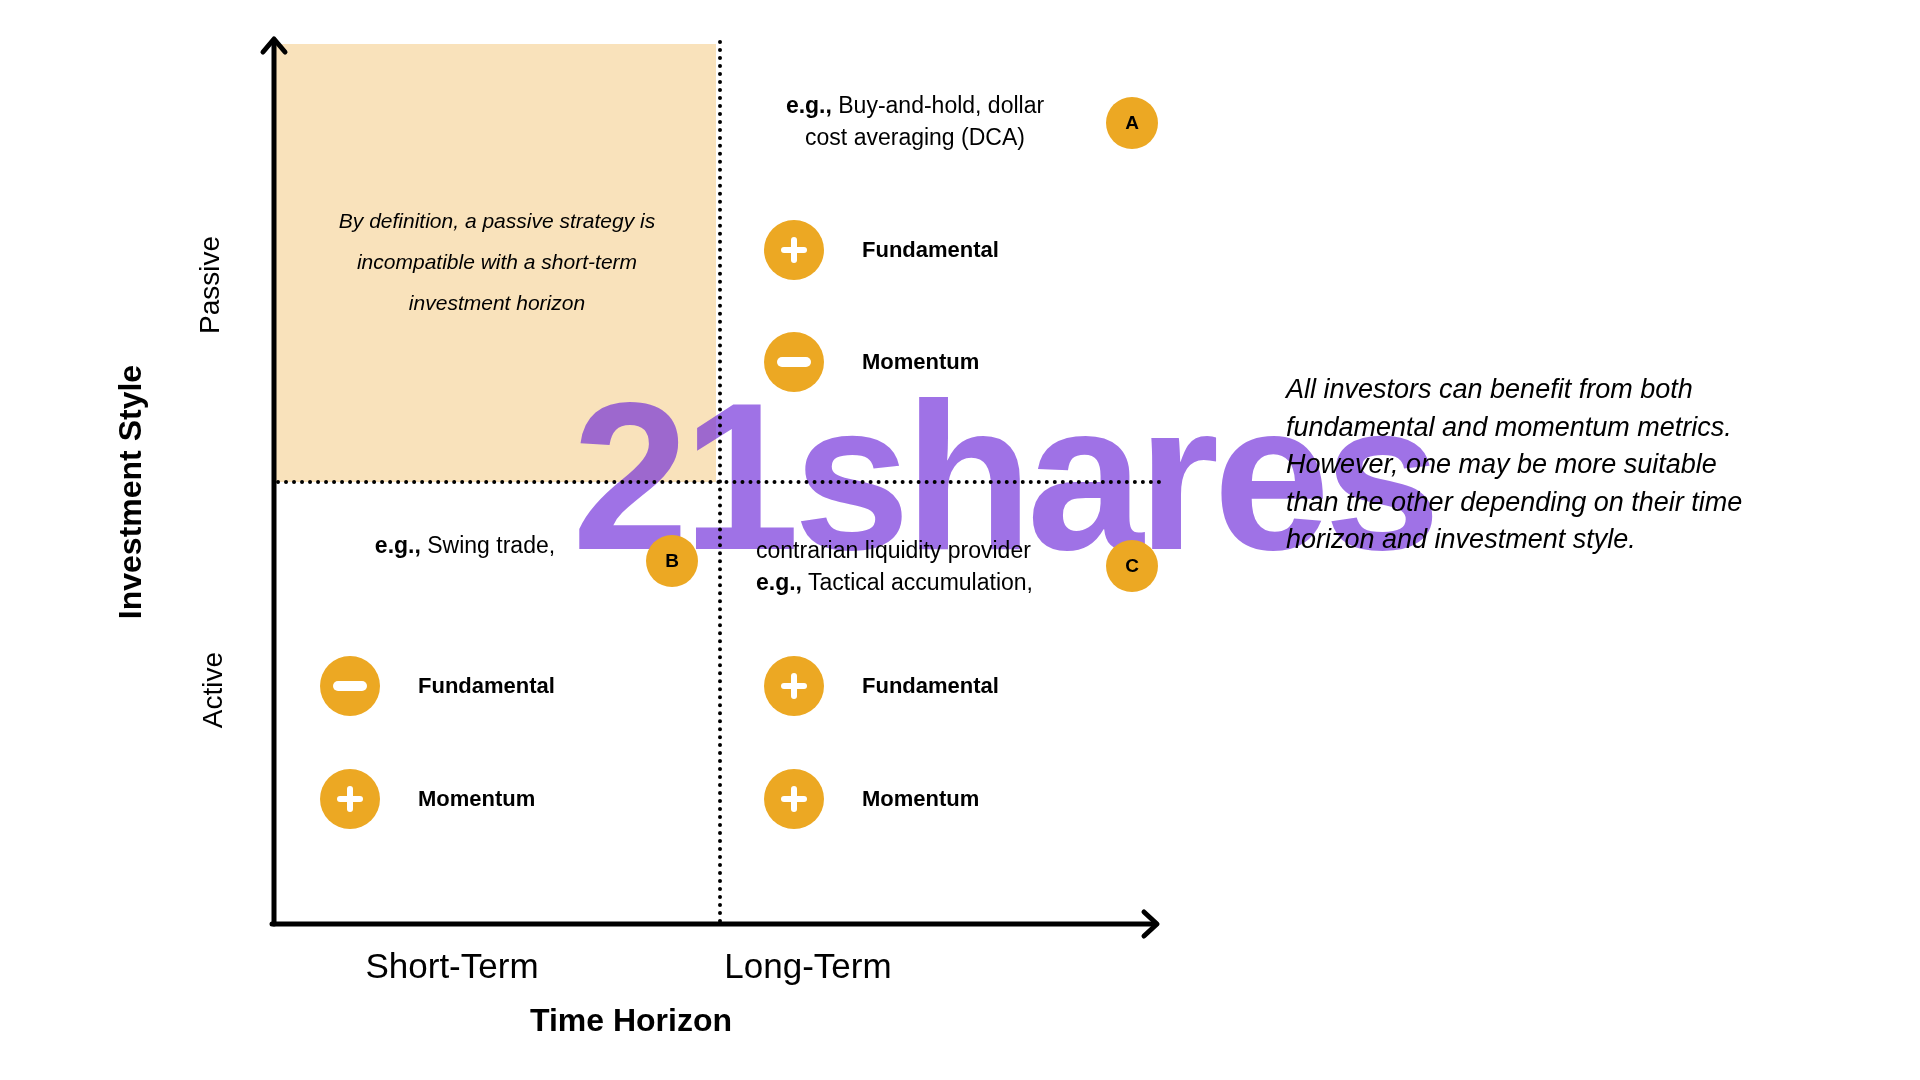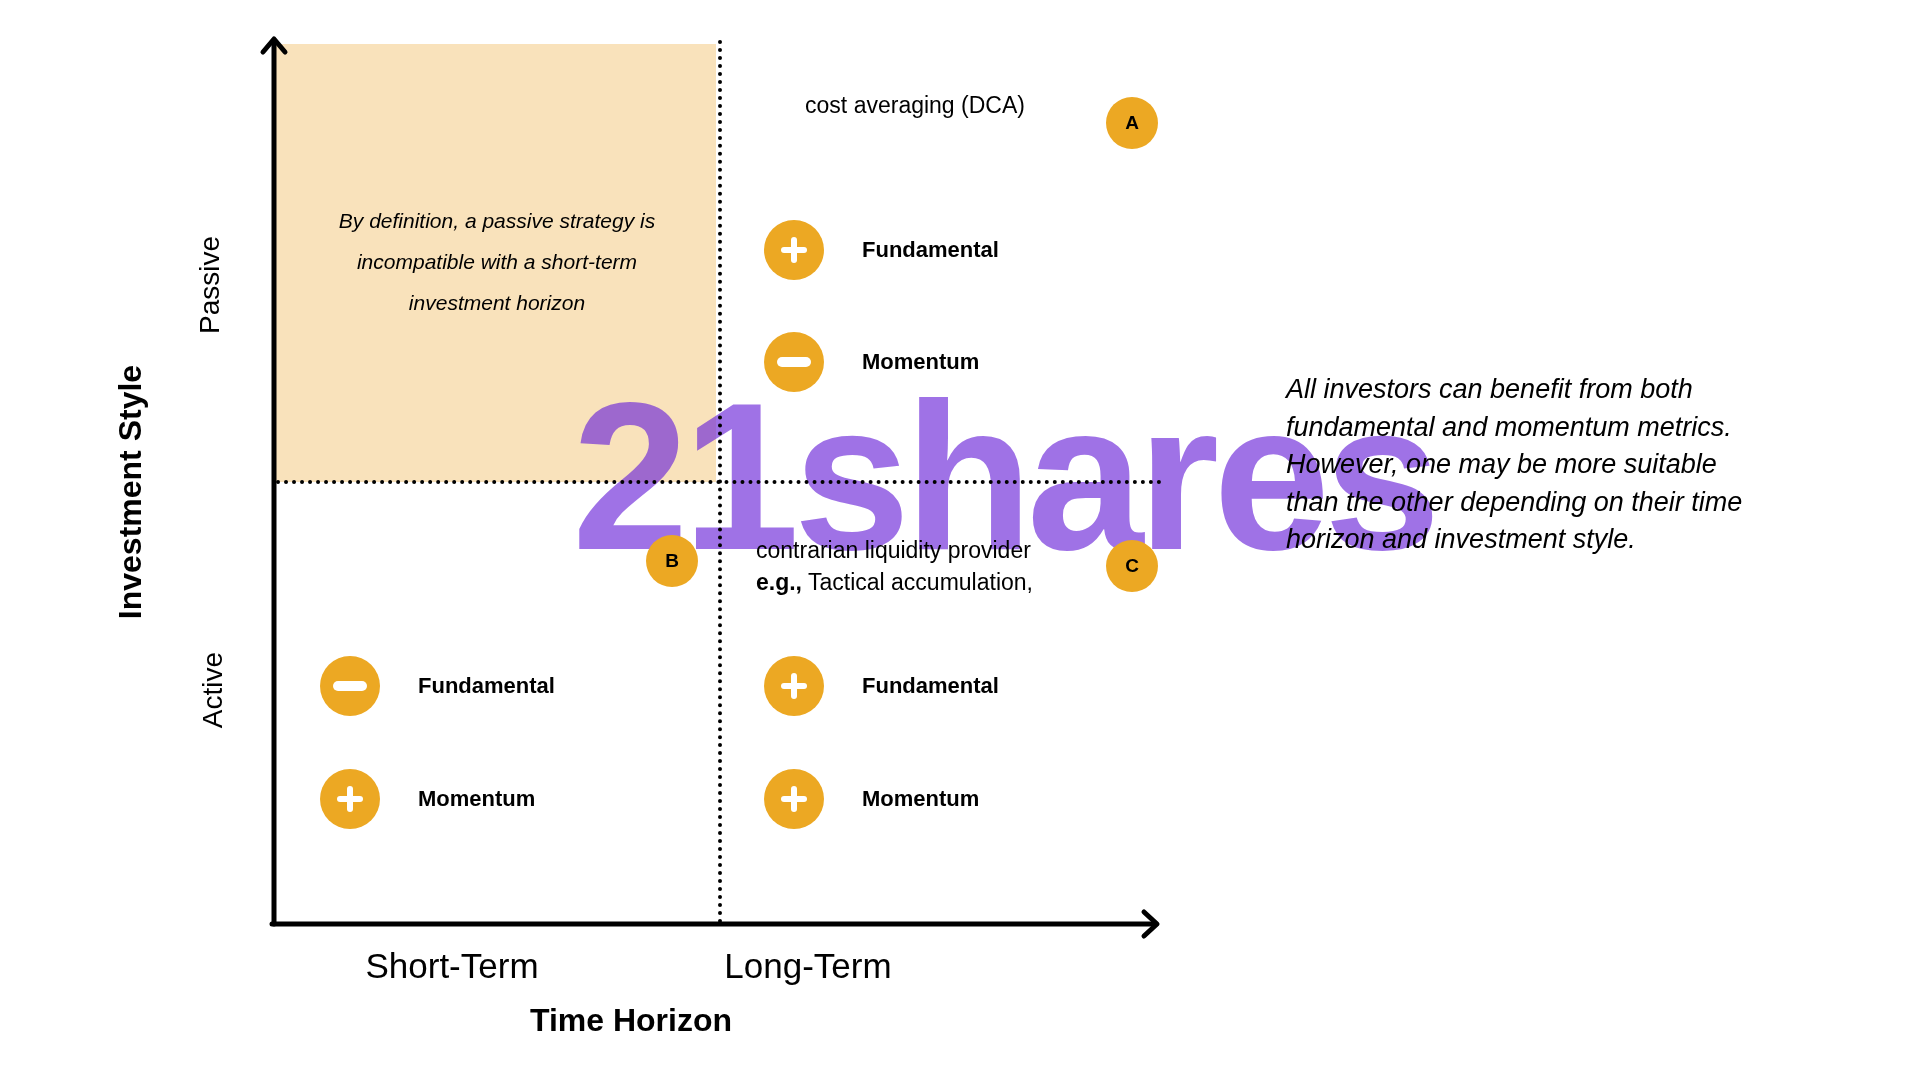--- a/index.html
+++ b/index.html
@@ -47,33 +47,35 @@
   </g>
   <g stroke="#000" stroke-width="5" fill="none" stroke-linecap="round" stroke-linejoin="round">
     <line x1="272" y1="924" x2="1156" y2="924"></line>
     <polyline points="1144,912 1157,924 1144,936"></polyline>
   </g>
 </svg>
 
 <div class="abs note">By definition, a passive strategy is incompatible with a short-term investment horizon</div>
 
 <div class="abs eg" style="left:760px; top:89px; width:310px;">
+  <div><b>e.g.,</b><span> Buy-and-hold, dollar</span></div>
   <div>cost averaging (DCA)</div>
 </div>
 <div class="abs badge" style="left:1106px; top:97px;">A</div>
 <div class="abs metric" style="left:764px; top:220px;">
   <span class="icon plus"></span>
   <span class="metric-label">Fundamental</span>
 </div>
 <div class="abs metric" style="left:764px; top:332px;">
   <span class="icon minus"></span>
   <span class="metric-label">Momentum</span>
 </div>
 
 <div class="abs eg" style="left:300px; top:529px; width:330px;">
+  <div><b>e.g.,</b><span> Swing trade,</span></div>
 </div>
 <div class="abs badge" style="left:646px; top:535px;">B</div>
 <div class="abs metric" style="left:320px; top:656px;">
   <span class="icon minus"></span>
   <span class="metric-label">Fundamental</span>
 </div>
 <div class="abs metric" style="left:320px; top:769px;">
   <span class="icon plus"></span>
   <span class="metric-label">Momentum</span>
 </div>

